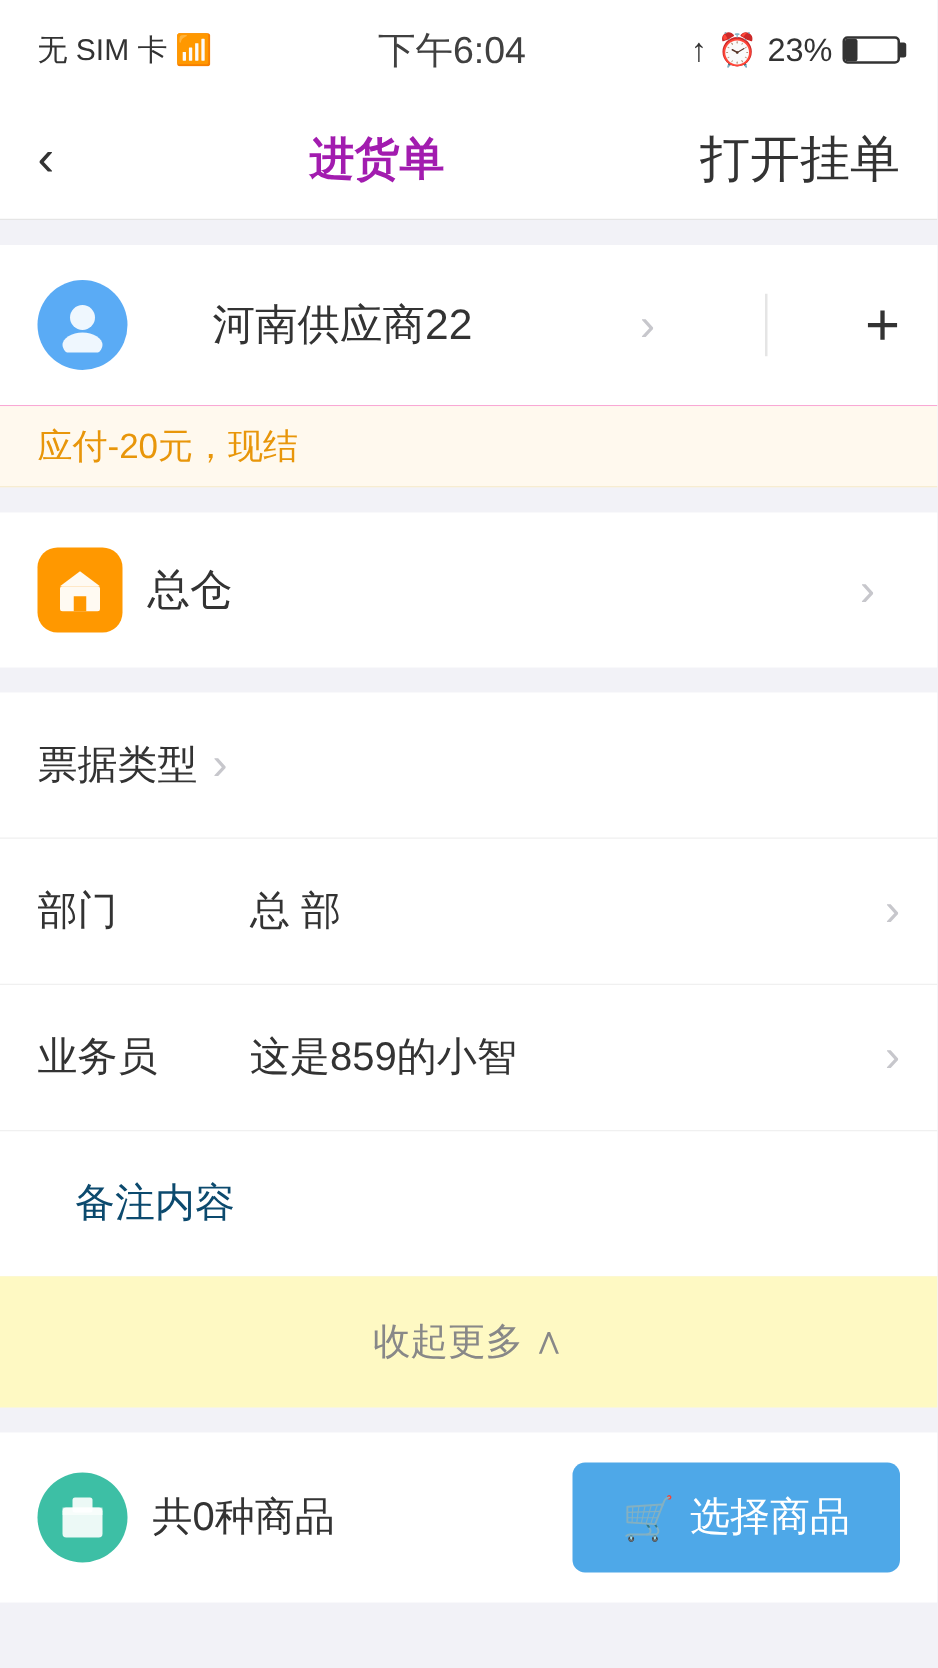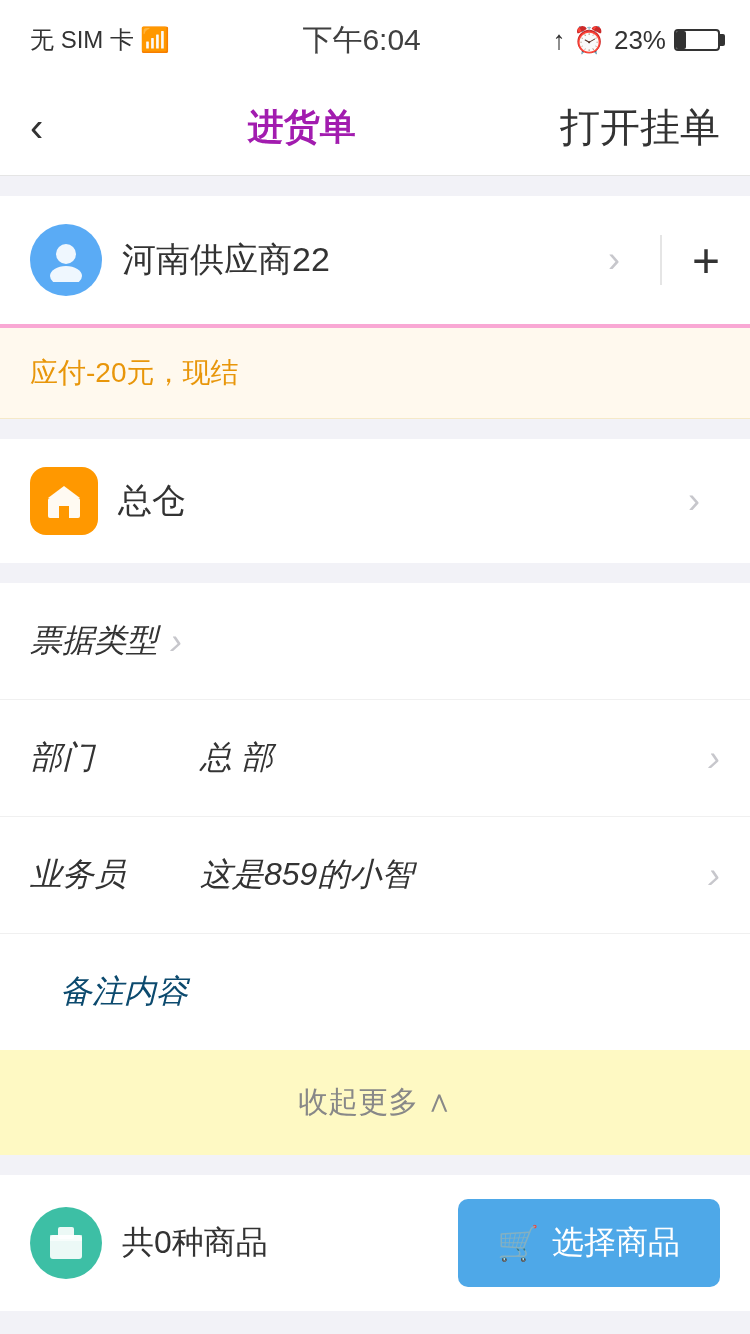--- a/index.html
+++ b/index.html
@@ -102,21 +102,22 @@
       background: #fff;
       margin-bottom: 0;
     }
 
     
     .supplier-row {
       display: flex;
       align-items: center;
       padding: 28px 30px;
       background: #fff;
-      border-bottom: 4px solid #f9a8d4;
+      border-bottom: 1px solid #f9a8d4;
+      gap: 48px;
     }
     .supplier-avatar {
       width: 72px;
       height: 72px;
       border-radius: 50%;
       background: #5aabf5;
       display: flex;
       align-items: center;
       justify-content: center;
       margin-right: 20px;
@@ -145,21 +146,21 @@
     .separator-v {
       width: 2px;
       height: 50px;
       background: #e5e5e5;
       margin: 0 20px;
     }
 
     
     .notice-bar {
       background: #fff9ee;
-      padding: 26px 30px;
+      padding: 13px 30px;
       font-size: 28px;
       color: #e8960a;
       border-bottom: 1px solid #f5e9c8;
     }
 
     
     .warehouse-row {
       display: flex;
       align-items: center;
       padding: 28px 30px;
@@ -182,25 +183,24 @@
       color: #333;
     }
 
     
     .form-section {
       background: #fff;
       margin-top: 20px;
     }
     .form-row {
       display: flex;
-      align-items: flex-end;
+      align-items: flex-start;
       padding: 36px 30px;
       border-bottom: 1px solid #f0f0f0;
       position: relative;
-      font-style: italic;
     }
     .form-row:last-child {
       border-bottom: none;
     }
     .form-label {
       font-size: 32px;
       color: #333;
       width: 140px;
       flex-shrink: 0;
     }

